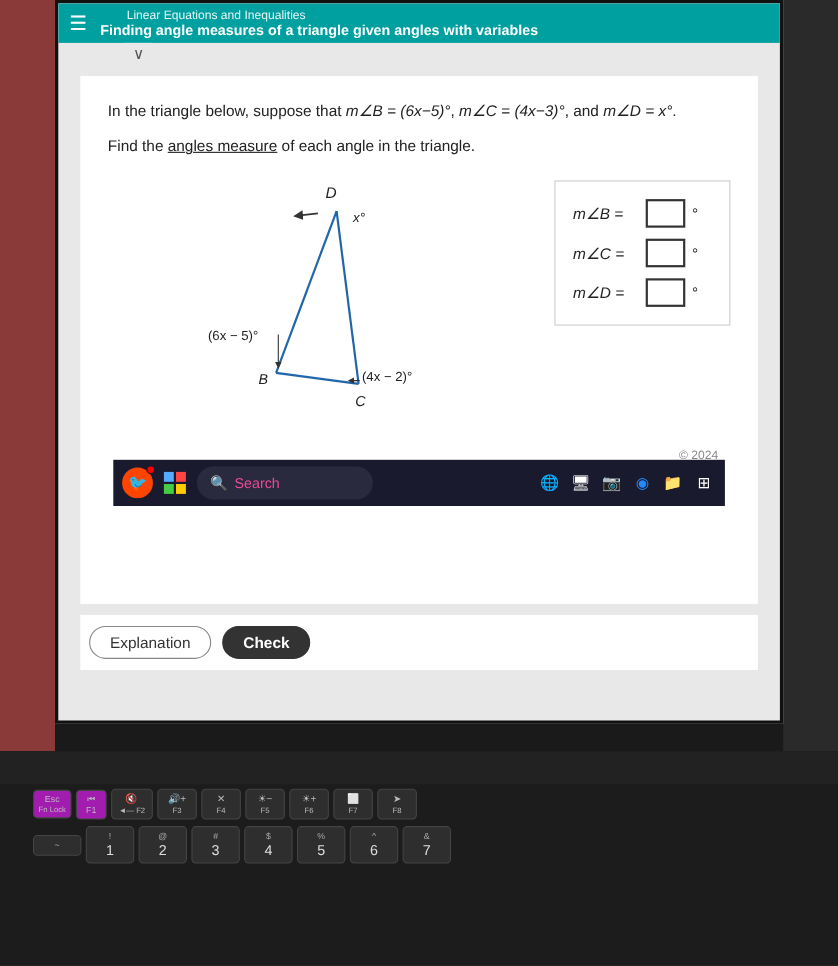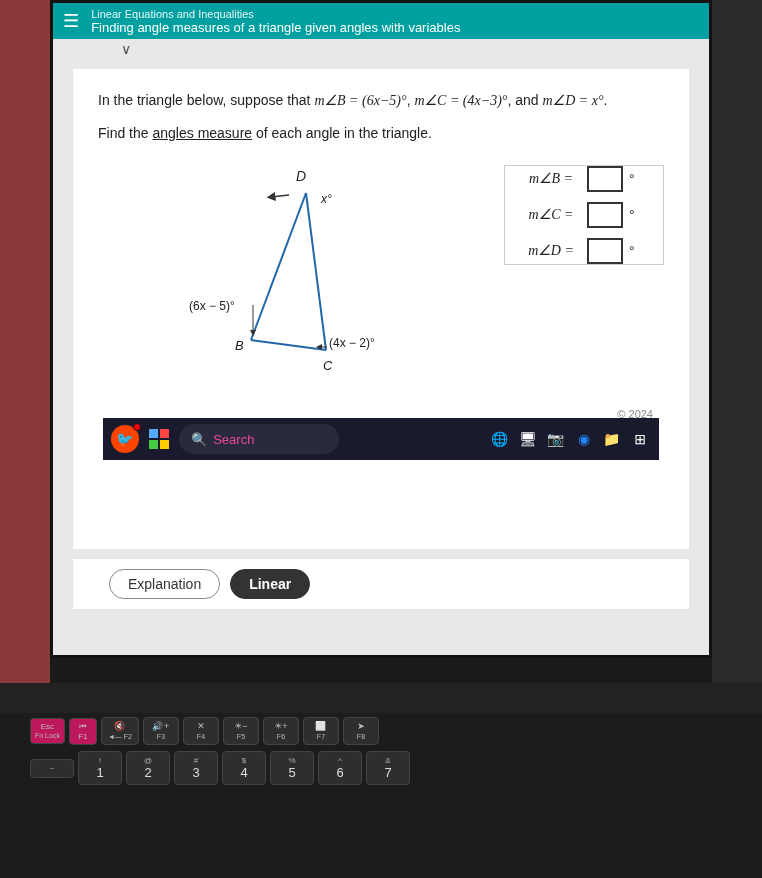--- a/index.html
+++ b/index.html
@@ -43,26 +43,27 @@
 
     .top-bar-content {
       display: flex;
       flex-direction: column;
     }
 
     .top-bar-subtitle {
       color: white;
       font-size: 11px;
       opacity: 0.9;
+      margin-left: 24px;
     }
 
     .top-bar-title {
       color: white;
       font-size: 13px;
-      font-weight: normal;
+      font-weight: bold;
     }
 
     
     .expand-btn {
       position: absolute;
       top: 36px;
       left: 60px;
       background: #e8e8e8;
       border: none;
       padding: 2px 8px;
@@ -103,21 +104,21 @@
     .triangle-svg-container {
       flex: 1;
       display: flex;
       justify-content: center;
     }
 
     
     .answer-boxes {
       background: white;
       border: 1px solid #ccc;
-      padding: 0 16px;
+      padding: 16px 16px;
       min-width: 160px;
       font-size: 14px;
     }
 
     .answer-row {
       display: flex;
       align-items: center;
       gap: 6px;
       margin-bottom: 10px;
     }
@@ -142,21 +143,21 @@
 
     .degree-symbol {
       font-size: 14px;
     }
 
     
     .bottom-bar {
       display: flex;
       align-items: center;
       gap: 10px;
-      padding: 10px 36px;
+      padding: 10px 8px;
       background: white;
       margin: 0 20px;
     }
 
     .btn-explanation {
       background: white;
       border: 1px solid #888;
       border-radius: 20px;
       padding: 6px 18px;
       font-size: 14px;
@@ -290,21 +291,21 @@
       border-radius: 4px;
       color: #bbb;
       font-size: 9px;
       text-align: center;
       padding: 3px 6px;
       min-width: 36px;
       cursor: pointer;
     }
 
     .fn-key-small {
-      background: #be185d;
+      background: #a21caf;
       border: 1px solid #444;
       border-radius: 4px;
       color: #bbb;
       font-size: 8px;
       text-align: center;
       padding: 3px 4px;
       min-width: 28px;
       cursor: pointer;
     }
 
@@ -376,23 +377,22 @@
       right: -2px;
       width: 8px;
       height: 8px;
       background: red;
       border-radius: 50%;
       border: 1px solid #1a1a2e;
     }
 
     
     .math-text {
-      font-family: Liberation Serif, serif;
+      font-family: Liberation Sans, sans-serif;
       font-style: italic;
-      text-align: center;
     }
 
   </style>
 </head>
 <body>
 
 <div class="left-dark"></div>
 <div class="right-dark"></div>
 
 <div class="screen">
@@ -475,21 +475,21 @@
           <span class="degree-symbol">°</span>
         </div>
       </div>
 
     </div>
 
   </div>
 
   <div class="bottom-bar">
     <button class="btn-explanation">Explanation</button>
-    <button class="btn-check">Linear</button>
+    <button class="btn-check">Check</button>
   </div>
 
   <span class="copyright">© 2024</span>
 
   <div class="taskbar">
 
     <div class="mascot-icon">
       🐦
       <div class="mascot-dot"></div>
     </div>

